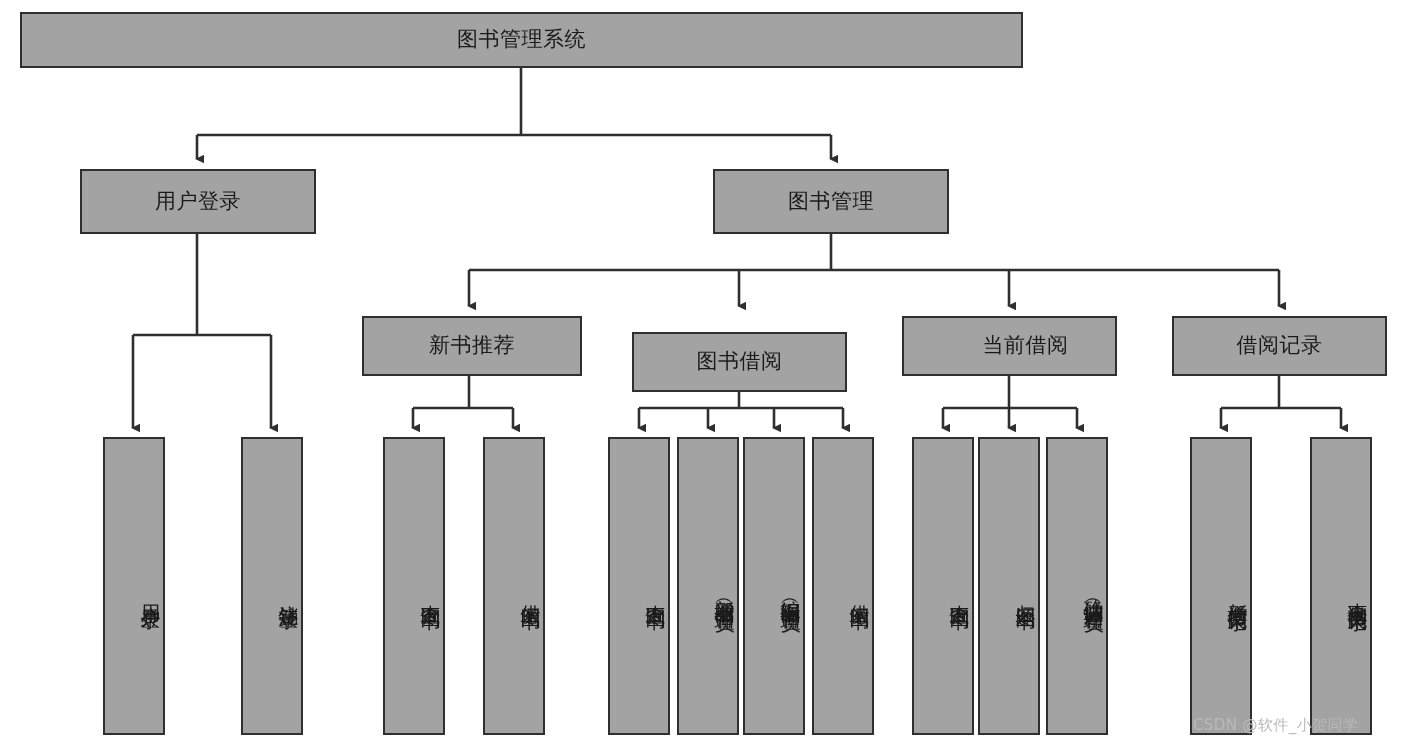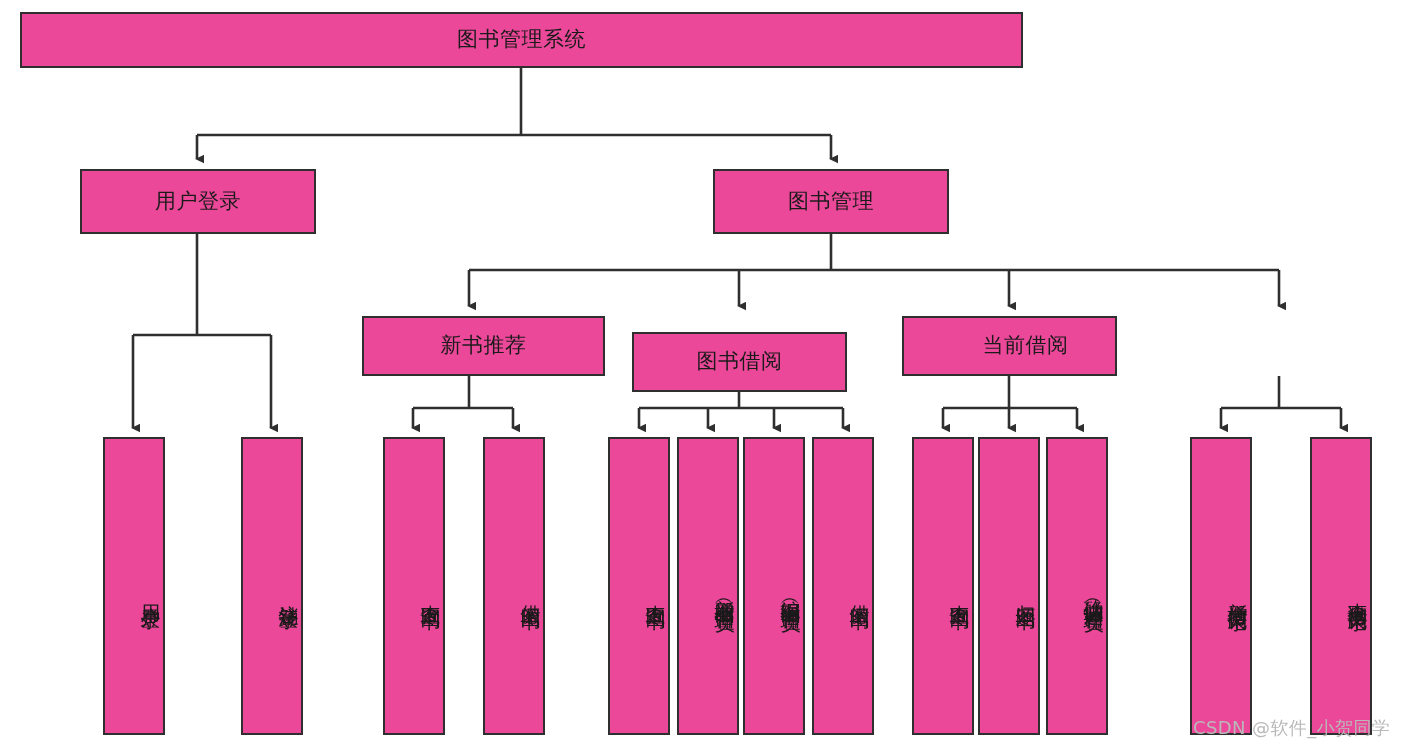--- a/index.html
+++ b/index.html
@@ -21,21 +21,21 @@
     position: absolute;
     left: 0;
     top: 0;
     width: 1405px;
     height: 747px;
   }
   .node {
     position: absolute;
     box-sizing: border-box;
     border: 2px solid #2f2f2f;
-    background: #ec4899;
+    background: #a3a3a3;
     color: #1a1a1a;
     display: flex;
     align-items: center;
     justify-content: center;
     font-size: 21px;
     line-height: 1.22;
     letter-spacing: 0.5px;
     z-index: 2;
   }
   .node.vertical {
@@ -43,21 +43,21 @@
     text-orientation: upright;
     align-items: flex-start;
     justify-content: center;
     padding-top: 14px;
     letter-spacing: 2px;
     font-size: 20px;
   }
   .watermark {
     position: absolute;
     color: #b9b9b9;
-    font-size: 18px;
+    font-size: 15px;
     white-space: nowrap;
     z-index: 3;
     letter-spacing: 0.4px;
   }
 </style>
 </head>
 <body>
 
 <div id="canvas">
 
@@ -115,28 +115,31 @@
     <span>图书管理系统</span>
   </div>
 
   <div class="node" style="left:80px; top:169px; width:236px; height:65px;">
     <span>用户登录</span>
   </div>
   <div class="node" style="left:713px; top:169px; width:236px; height:65px;">
     <span>图书管理</span>
   </div>
 
-  <div class="node" style="left:362px; top:316px; width:243px; height:60px;">
+  <div class="node" style="left:362px; top:316px; width:220px; height:60px;">
     <span>新书推荐</span>
   </div>
   <div class="node" style="left:632px; top:316px; width:215px; height:60px;margin-top:16px;">
     <span>图书借阅</span>
   </div>
   <div class="node" style="left:902px; top:316px; width:215px; height:60px;padding-left:32px;">
     <span>当前借阅</span>
+  </div>
+  <div class="node" style="left:1172px; top:316px; width:215px; height:60px;">
+    <span>借阅记录</span>
   </div>
 
   <div class="node vertical" style="left:103px; top:437px; width:62px; height:298px;">
     <span>用户登录</span>
   </div>
   <div class="node vertical" style="left:241px; top:437px; width:62px; height:298px;">
     <span>注销登录</span>
   </div>
 
   <div class="node vertical" style="left:383px; top:437px; width:62px; height:298px;">

